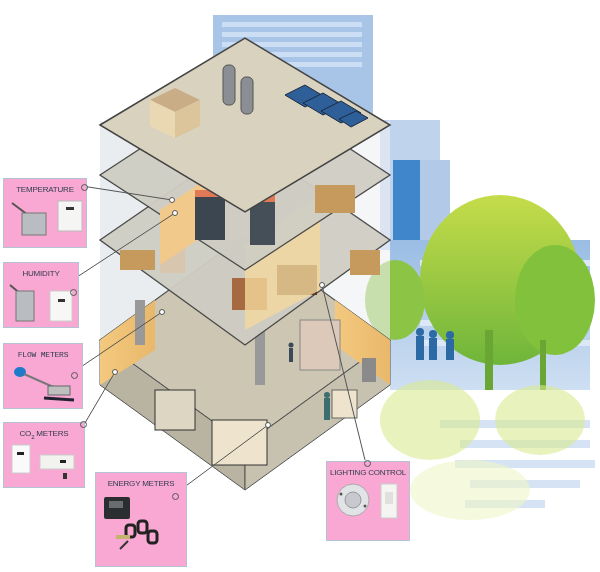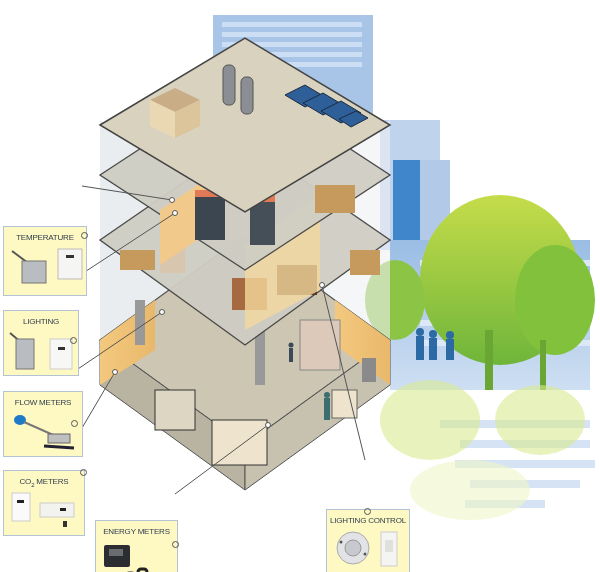--- a/index.html
+++ b/index.html
@@ -1,18 +1,18 @@
 <!DOCTYPE html>
 <html><head>
 <meta charset="utf-8">
 <style>
   html,body{margin:0;padding:0;background:#fff;}
   body{width:600px;height:572px;position:relative;overflow:hidden;font-family:"Liberation Sans",sans-serif;}
   .stage{position:absolute;left:0;top:0;width:600px;height:572px;}
-  .panel{position:absolute;background:#fef9c3;border:1px solid #b4c3d3;box-sizing:border-box;margin-top:48px;}
+  .panel{position:absolute;background:#f9a8d4;border:1px solid #b4c3d3;box-sizing:border-box;}
   .panel .title{position:absolute;left:0;right:0;top:6px;text-align:center;font-size:8px;letter-spacing:-0.2px;color:#2d3b4a;font-weight:normal;white-space:nowrap;}
   .panel .title sub{font-size:6px;}
   .dot{position:absolute;width:5px;height:5px;border:1px solid #555;border-radius:50%;background:transparent;}
 </style>
 </head>
 <body>
 
 <div class="stage">
 
   <svg width="600" height="572" viewBox="0 0 600 572" style="position:absolute;left:0;top:0">
@@ -165,31 +165,31 @@
     <svg style="position:absolute;left:6px;top:18px" width="76" height="48">
       <line x1="2" y1="6" x2="18" y2="18" stroke="#555" stroke-width="2"></line>
       <rect x="12" y="16" width="24" height="22" fill="#b9bcc0" stroke="#777"></rect>
       <rect x="48" y="4" width="24" height="30" fill="#f5f5f3" stroke="#bbb"></rect>
       <rect x="56" y="10" width="8" height="3" fill="#333"></rect>
     </svg>
     <div class="dot" style="left:77px;top:5px"></div>
   </div>
 
   <div class="panel" style="left:3px;top:262px;width:76px;height:66px;">
-    <div class="title">LIGHTING</div>
+    <div class="title">HUMIDITY</div>
     <svg style="position:absolute;left:4px;top:18px" width="72" height="46">
       <line x1="2" y1="4" x2="14" y2="14" stroke="#555" stroke-width="2"></line>
       <rect x="8" y="10" width="18" height="30" fill="#b9bcc0" stroke="#777"></rect>
       <rect x="42" y="10" width="22" height="30" fill="#f7f7f5" stroke="#ccc"></rect>
       <rect x="50" y="18" width="7" height="3" fill="#333"></rect>
     </svg>
     <div class="dot" style="left:66px;top:26px"></div>
   </div>
 
-  <div class="panel" style="left:3px;top:343px;width:80px;height:66px;">
+  <div class="panel" style="left:3px;top:343px;width:80px;height:66px;font-family:Liberation Mono, monospace;">
     <div class="title">FLOW METERS</div>
     <svg style="position:absolute;left:4px;top:20px" width="72" height="44">
       <ellipse cx="12" cy="8" rx="6" ry="5" fill="#1f7ac9"></ellipse>
       <line x1="16" y1="10" x2="52" y2="26" stroke="#777" stroke-width="2"></line>
       <rect x="40" y="22" width="22" height="9" fill="#bfbfbf" stroke="#666"></rect>
       <line x1="36" y1="34" x2="66" y2="36" stroke="#223" stroke-width="3"></line>
     </svg>
     <div class="dot" style="left:67px;top:28px"></div>
   </div>
 
@@ -198,21 +198,21 @@
     <svg style="position:absolute;left:4px;top:20px" width="76" height="44">
       <rect x="4" y="2" width="18" height="28" fill="#fafafa" stroke="#ccc"></rect>
       <rect x="9" y="9" width="7" height="3" fill="#222"></rect>
       <rect x="32" y="12" width="34" height="14" fill="#f2f2ef" stroke="#ccc"></rect>
       <rect x="52" y="17" width="6" height="3" fill="#222"></rect>
       <rect x="55" y="30" width="4" height="6" fill="#333"></rect>
     </svg>
     <div class="dot" style="left:76px;top:-2px"></div>
   </div>
 
-  <div class="panel" style="left:95px;top:472px;width:83px;height:95px;">
+  <div class="panel" style="left:95px;top:472px;width:92px;height:95px;">
     <div class="title">ENERGY METERS</div>
     <svg style="position:absolute;left:4px;top:18px" width="76" height="74">
       <rect x="4" y="6" width="26" height="22" fill="#2b2d30" rx="2"></rect>
       <rect x="9" y="10" width="14" height="7" fill="#6a6d70"></rect>
       <g fill="none" stroke="#222" stroke-width="3">
         <rect x="26" y="34" width="9" height="12" rx="3"></rect>
         <rect x="38" y="30" width="9" height="12" rx="3"></rect>
         <rect x="48" y="40" width="9" height="12" rx="3"></rect>
       </g>
       <g>

